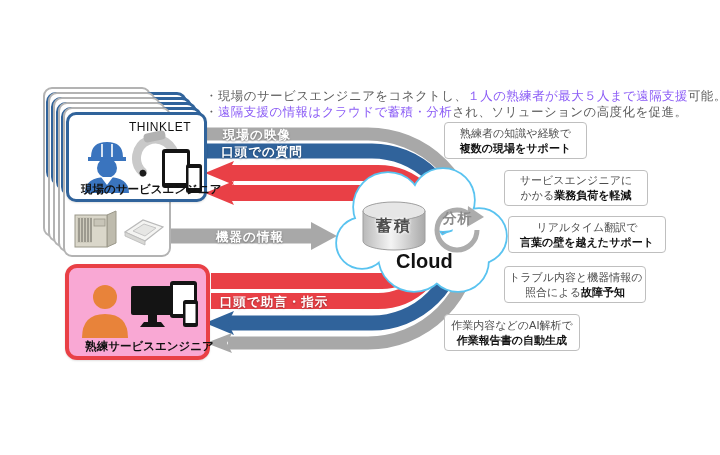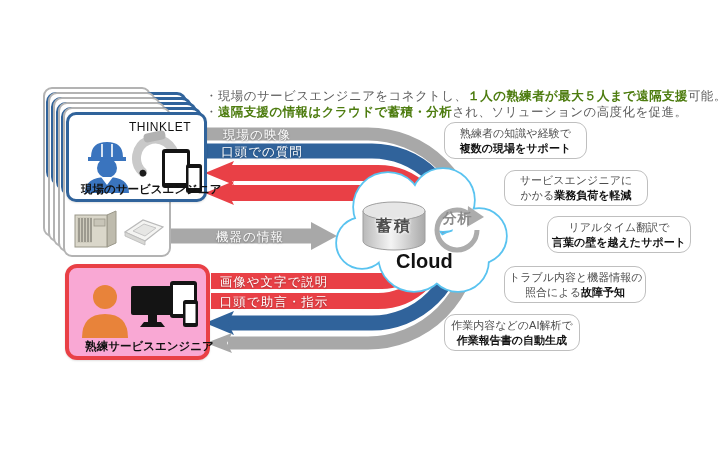--- a/index.html
+++ b/index.html
@@ -5,46 +5,46 @@
   html,body{margin:0;padding:0;background:#fff;}
   #stage{position:relative;width:720px;height:455px;background:#fff;overflow:hidden;
          font-family:"Liberation Sans","DejaVu Sans",sans-serif;}
   #stage *{box-sizing:border-box;}
   .abs{position:absolute;}
   svg{display:block;}
 
   
   .desc{position:absolute;left:205px;top:88px;width:505px;font-size:12.5px;line-height:16px;
         color:#5f5f5f;letter-spacing:.4px;white-space:nowrap;z-index:3;}
-  .desc b{color:#4d7c0f;font-weight:700;}
+  .desc b{color:#8b5cf6;font-weight:400;}
 
   
   .bg-card,.eq-card{position:absolute;width:108px;height:150px;background:#fff;
         border:2px solid #b3b3b3;border-radius:9px;z-index:2;}
   .bg-blue,.field-box{position:absolute;width:141px;height:90px;background:#fff;
         border:3px solid #30639b;border-radius:10px;z-index:2;}
   .field-box{box-shadow:0 1px 2px rgba(0,0,0,.12);}
   .thinklet-title{position:absolute;left:46px;top:5px;width:90px;text-align:center;
         font-size:12px;font-weight:400;color:#111;letter-spacing:.5px;}
   .person-label{position:absolute;left:12px;bottom:2px;width:100%;text-align:center;
         font-size:11.5px;font-weight:700;color:#111;white-space:nowrap;}
 
   
   .expert-box{position:absolute;left:65px;top:264px;width:145px;height:96px;background:#f9a8d4;
         border:4px solid #e94046;border-radius:12px;z-index:2;box-shadow:0 1px 2px rgba(0,0,0,.12);}
 
   
-  .band-label{position:absolute;color:#fff;font-weight:400;font-size:12.5px;white-space:nowrap;
+  .band-label{position:absolute;color:#fff;font-weight:700;font-size:12.5px;white-space:nowrap;
         text-align:center;text-shadow:0 1px 2px rgba(0,0,0,.35);z-index:3;letter-spacing:1px;}
 
   
   .cloud-word{position:absolute;z-index:3;font-weight:700;white-space:nowrap;text-align:center;}
 
   
-  .benefit{position:absolute;background:#fff;border:1.5px solid #bfbfbf;border-radius:11px;
+  .benefit{position:absolute;background:#fff;border:1.5px solid #bfbfbf;border-radius:4px;
         display:flex;flex-direction:column;justify-content:center;text-align:center;
         font-size:11px;line-height:15px;color:#4d4d4d;z-index:2;white-space:nowrap;padding:2px 4px;}
   .benefit b{color:#111;font-weight:700;}
 </style>
 </head>
 <body>
 
 <div id="stage">
 
   <svg class="abs" width="720" height="455" style="left:0;top:0;z-index:1">
@@ -169,36 +169,35 @@
       <rect x="42" y="4" width="21" height="29" fill="#ffffff"></rect>
       <rect x="52" y="19" width="15" height="27" rx="2.5" fill="#141414"></rect>
       <rect x="54.5" y="23" width="10" height="19" fill="#ffffff"></rect>
     </svg>
     <div class="person-label">熟練サービスエンジニア</div>
   </div>
 
   <div class="band-label" style="left:212px;top:127px;width:90px">現場の映像</div>
   <div class="band-label" style="left:210px;top:144px;width:104px">口頭での質問</div>
   <div class="band-label" style="left:202px;top:229px;width:96px">機器の情報</div>
-  <div class="band-label" style="left:218px;top:274px;width:112px">画像や文字で説明</div>
   <div class="band-label" style="left:218px;top:294px;width:112px">口頭で助言・指示</div>
 
   <div class="cloud-word" style="left:370px;top:216px;width:48px;font-size:16px;color:#4f4f4f;letter-spacing:2px;text-shadow:0 0 3px #fff,0 0 3px #fff">蓄積</div>
   <div class="cloud-word" style="left:441px;top:210px;width:33px;font-size:14px;color:#8a8a8a;letter-spacing:1px">分析</div>
   <div class="cloud-word" style="left:396px;top:250px;width:48px;font-size:20px;color:#111">Cloud</div>
 
   <div class="benefit" style="left:444px;top:122px;width:143px;height:37px">
     <div><span>熟練者の知識や経験で</span></div>
     <div><span></span><b>複数の現場をサポート</b></div>
   </div>
   <div class="benefit" style="left:504px;top:170px;width:144px;height:36px">
     <div><span>サービスエンジニアに</span></div>
     <div><span>かかる</span><b>業務負荷を軽減</b></div>
   </div>
-  <div class="benefit" style="left:547px;top:216px;width:144px;height:37px">
+  <div class="benefit" style="left:508px;top:216px;width:158px;height:37px">
     <div><span>リアルタイム翻訳で</span></div>
     <div><span></span><b>言葉の壁を越えたサポート</b></div>
   </div>
   <div class="benefit" style="left:504px;top:266px;width:142px;height:37px">
     <div><span>トラブル内容と機器情報の</span></div>
     <div><span>照合による</span><b>故障予知</b></div>
   </div>
   <div class="benefit" style="left:444px;top:314px;width:136px;height:37px">
     <div><span>作業内容などのAI解析で</span></div>
     <div><span></span><b>作業報告書の自動生成</b></div>

